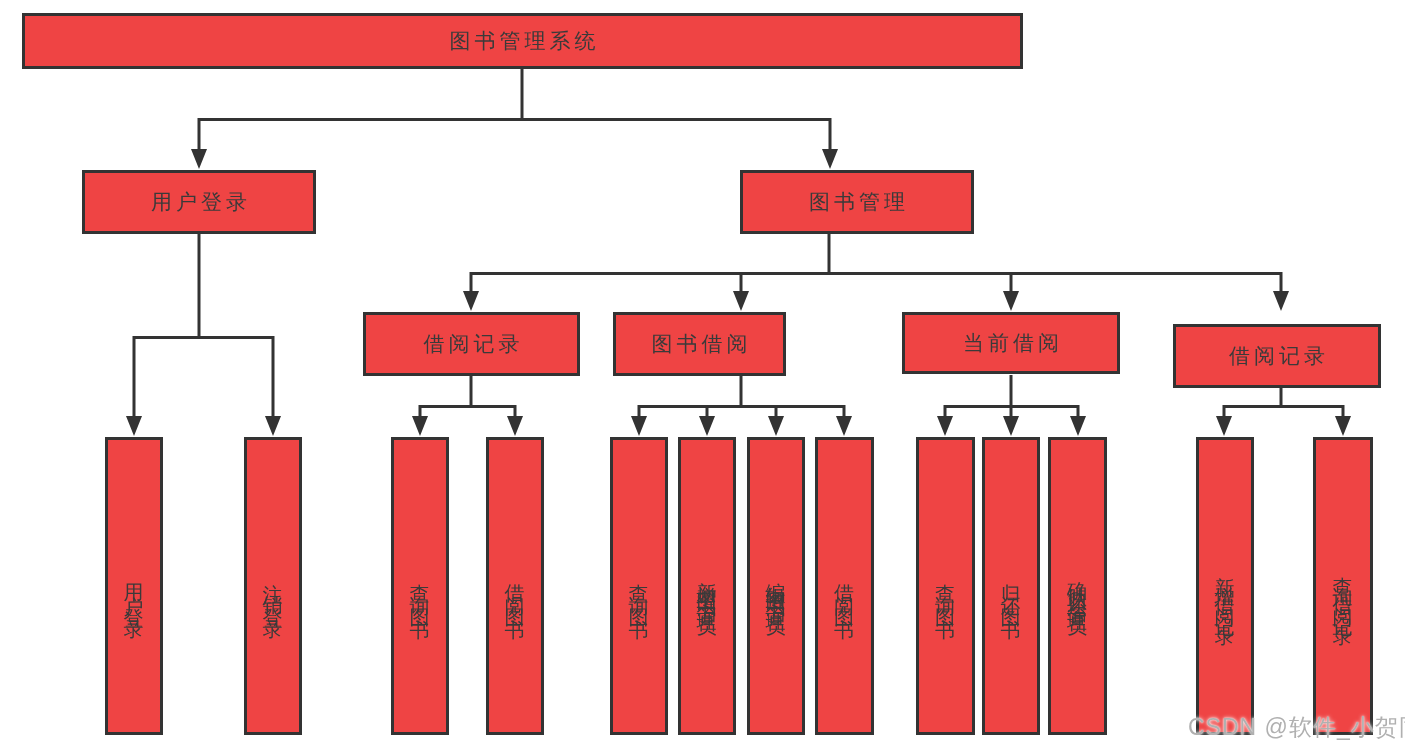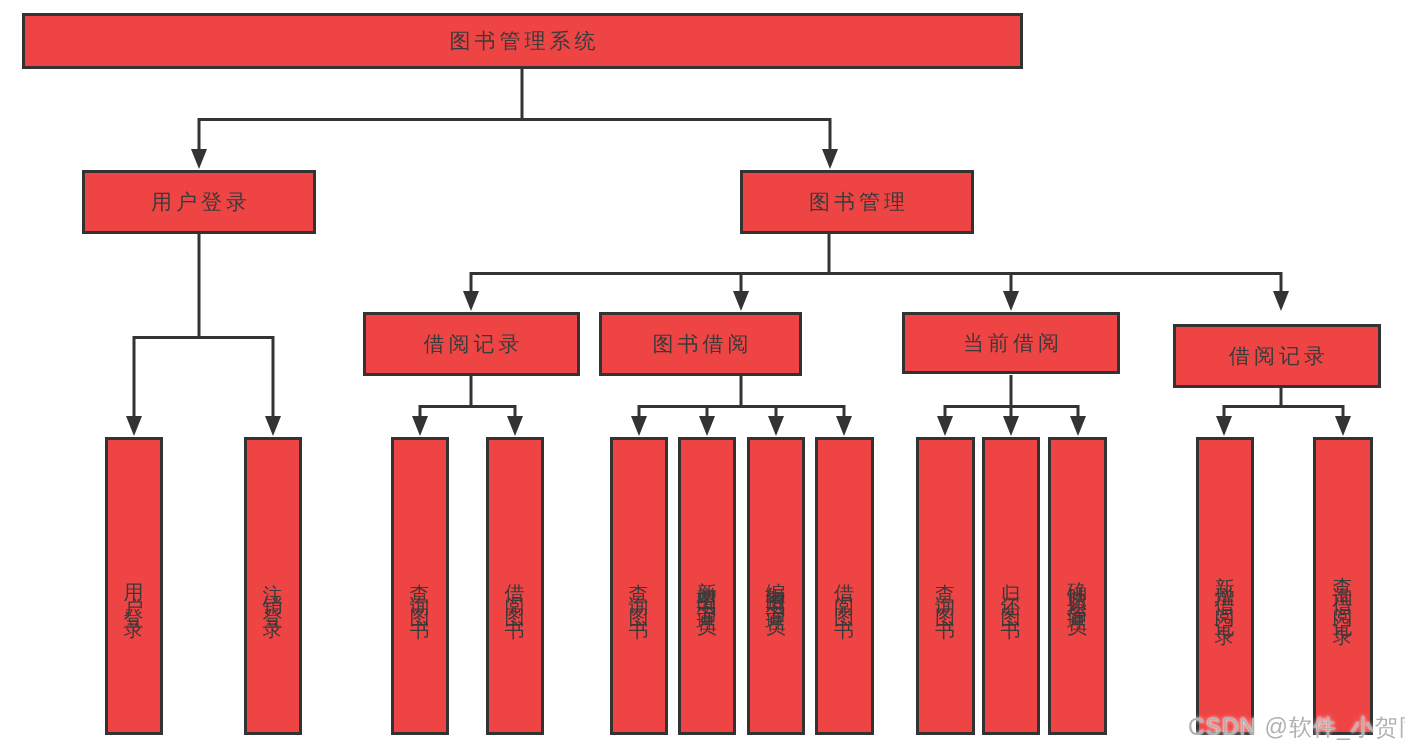--- a/index.html
+++ b/index.html
@@ -120,21 +120,21 @@
   <div class="box" style="left:82px;top:170px;width:234px;height:64px">
     <span class="hlabel">用户登录</span>
   </div>
   <div class="box" style="left:740px;top:170px;width:234px;height:64px">
     <span class="hlabel">图书管理</span>
   </div>
 
   <div class="box" style="left:363px;top:312px;width:217px;height:64px">
     <span class="hlabel">借阅记录</span>
   </div>
-  <div class="box" style="left:599px;top:312px;width:203px;height:64px">
+  <div class="box" style="left:613px;top:312px;width:173px;height:64px">
     <span class="hlabel">图书借阅</span>
   </div>
   <div class="box" style="left:902px;top:312px;width:218px;height:62px">
     <span class="hlabel">当前借阅</span>
   </div>
   <div class="box" style="left:1173px;top:324px;width:208px;height:64px">
     <span class="hlabel">借阅记录</span>
   </div>
 
   <div class="box" style="left:105px;top:437px;width:58px;height:298px">

